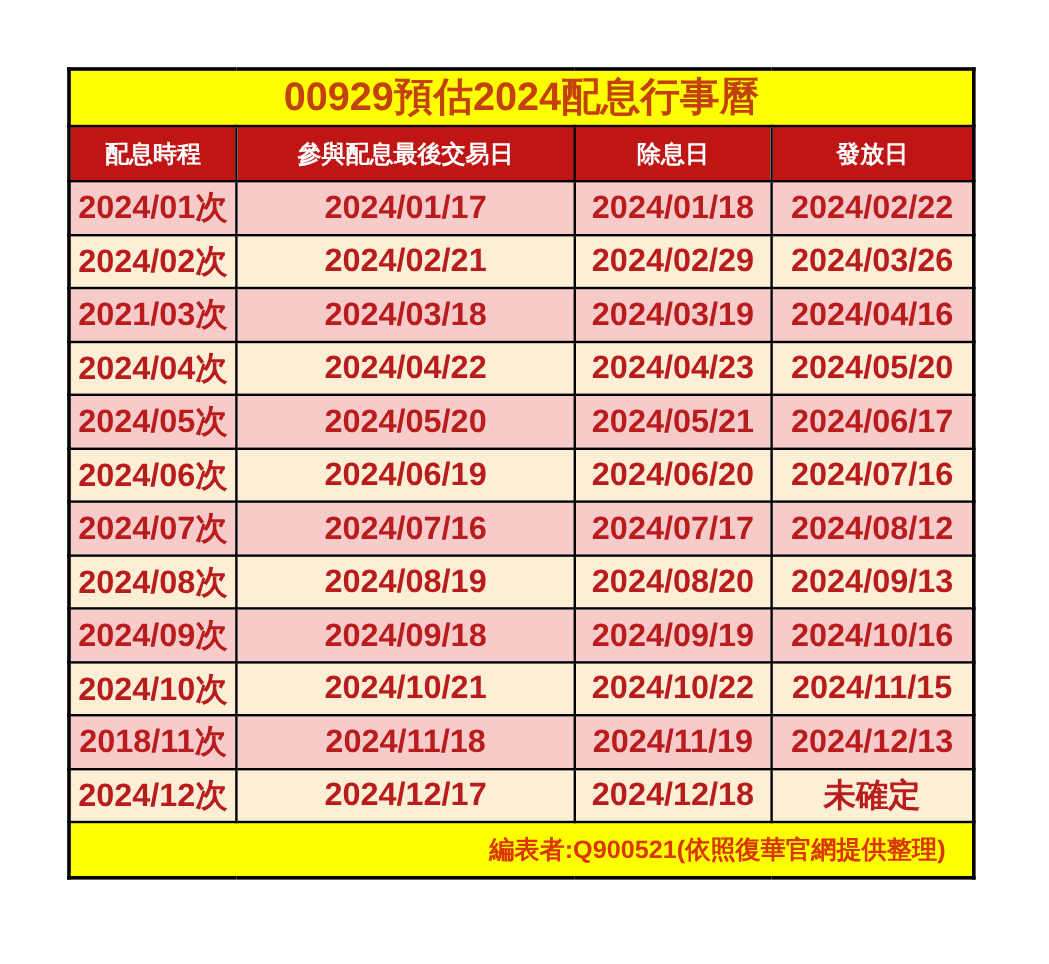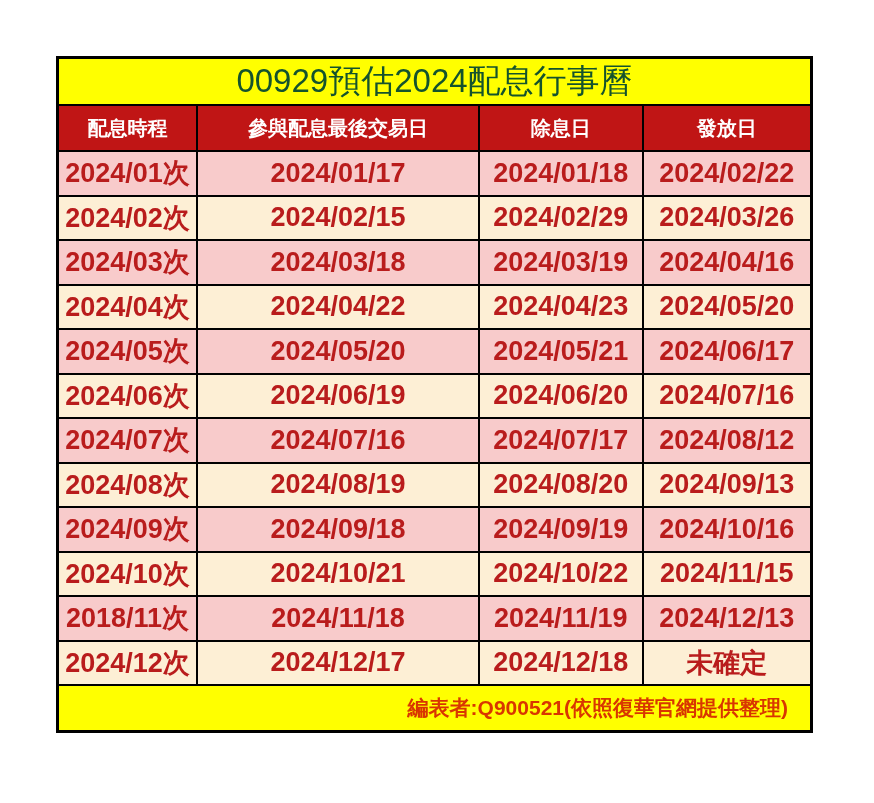--- a/index.html
+++ b/index.html
@@ -31,23 +31,23 @@
   }
   td, th {
     text-align: center;
     vertical-align: middle;
     padding: 0;
     overflow: hidden;
     white-space: nowrap;
   }
   .title-cell {
     background: var(--title-bg, #ffff00);
-    color: #14532d;
+    color: #c2410c;
     font-size: 33px;
-    font-weight: normal;
+    font-weight: bold;
     height: 43px;
   }
   tr.header-row th {
     background: var(--header-bg, #c01515);
     color: var(--header-text, #ffffff);
     font-size: 20px;
     font-weight: bold;
     height: 44px;
   }
   tbody td {
@@ -92,26 +92,26 @@
     </thead>
     <tbody id="table-body">
         <tr class="row-pink">
           <td>2024/01次</td>
           <td>2024/01/17</td>
           <td>2024/01/18</td>
           <td>2024/02/22</td>
         </tr>
         <tr class="row-cream">
           <td>2024/02次</td>
-          <td>2024/02/15</td>
+          <td>2024/02/21</td>
           <td>2024/02/29</td>
           <td>2024/03/26</td>
         </tr>
         <tr class="row-pink">
-          <td>2024/03次</td>
+          <td>2021/03次</td>
           <td>2024/03/18</td>
           <td>2024/03/19</td>
           <td>2024/04/16</td>
         </tr>
         <tr class="row-cream">
           <td>2024/04次</td>
           <td>2024/04/22</td>
           <td>2024/04/23</td>
           <td>2024/05/20</td>
         </tr>

